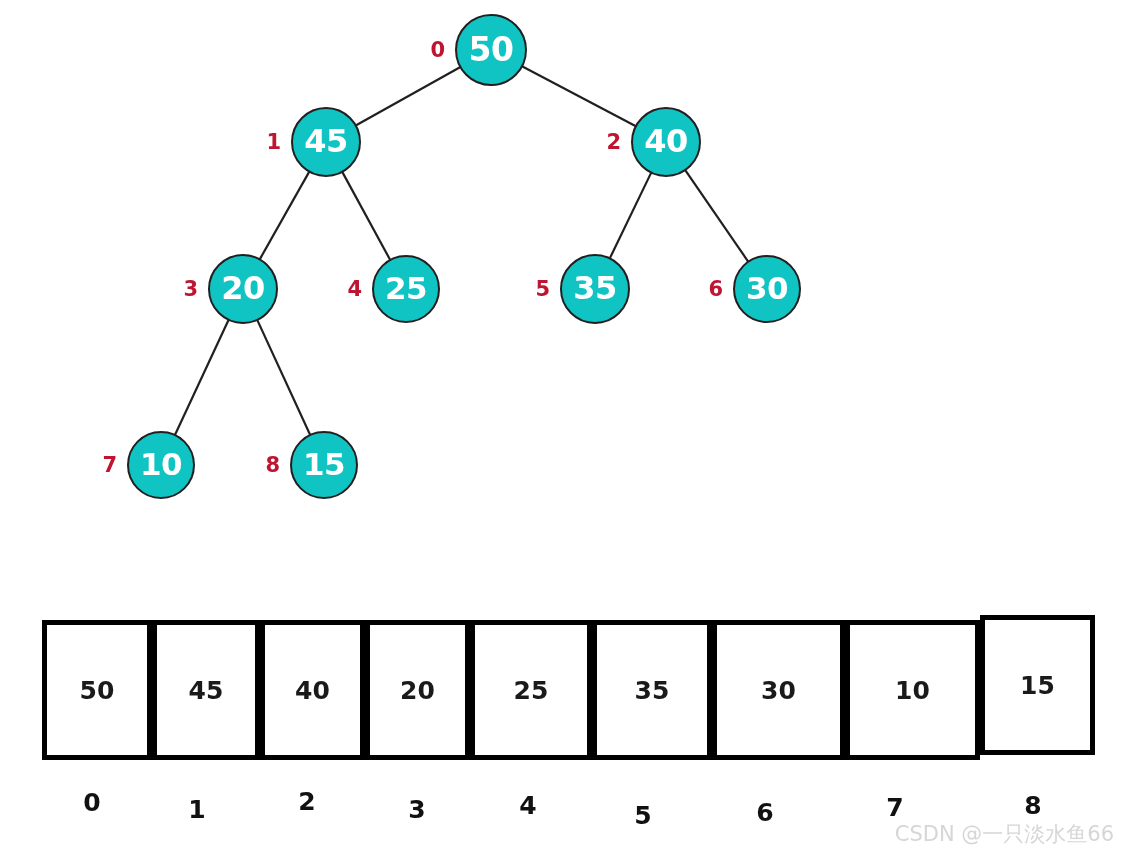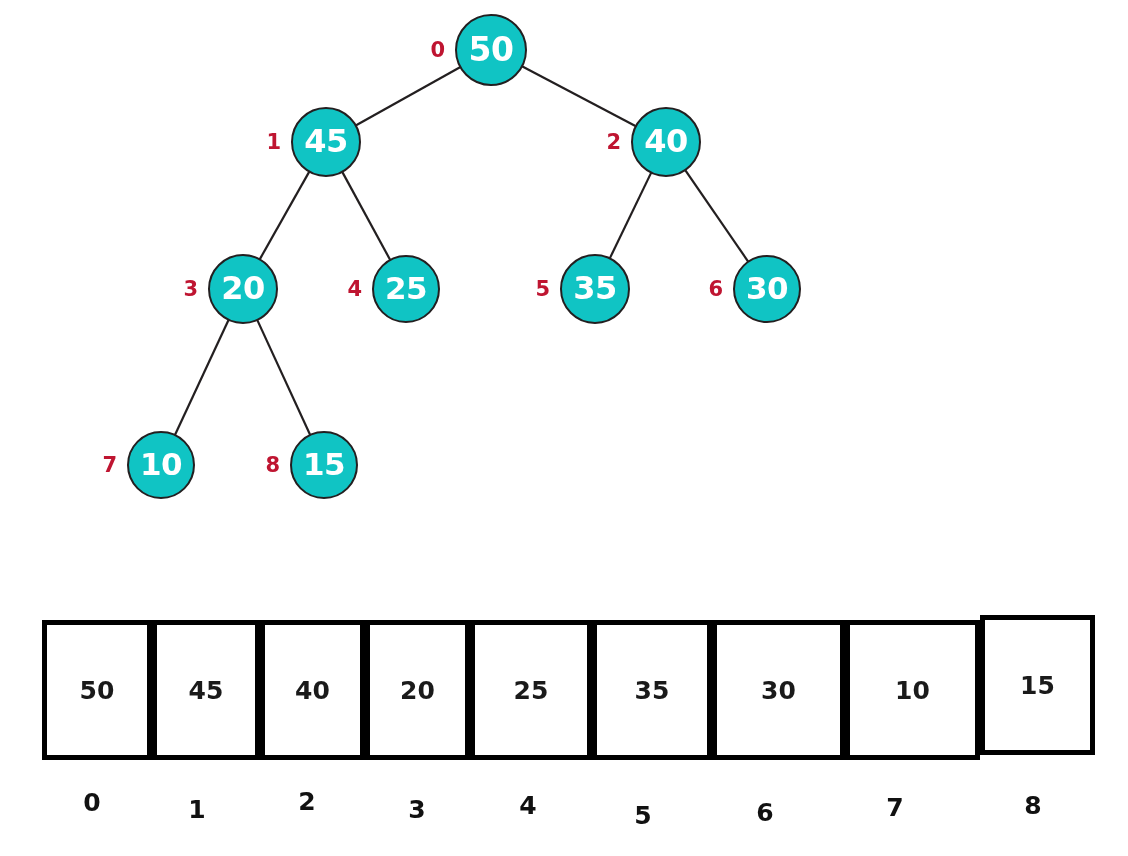--- a/index.html
+++ b/index.html
@@ -192,13 +192,14 @@
       <div class="array-cell" style="left: 845px; top: 620px; width: 135px; height: 140px; border-color: rgb(0, 0, 0);">
         <span class="array-cell-value" style="color: rgb(26, 26, 26);">10</span>
       </div>
       <div class="array-index" style="left: 875px; top: 795px; width: 40px;">7</div>
       <div class="array-cell" style="left: 980px; top: 615px; width: 115px; height: 140px; border-color: rgb(0, 0, 0);">
         <span class="array-cell-value" style="color: rgb(26, 26, 26);">15</span>
       </div>
       <div class="array-index" style="left: 1013px; top: 793px; width: 40px;">8</div>
     </div>
 
+  <div id="watermark">CSDN @一只淡水鱼66</div>
 </div>
 
 </body></html>

